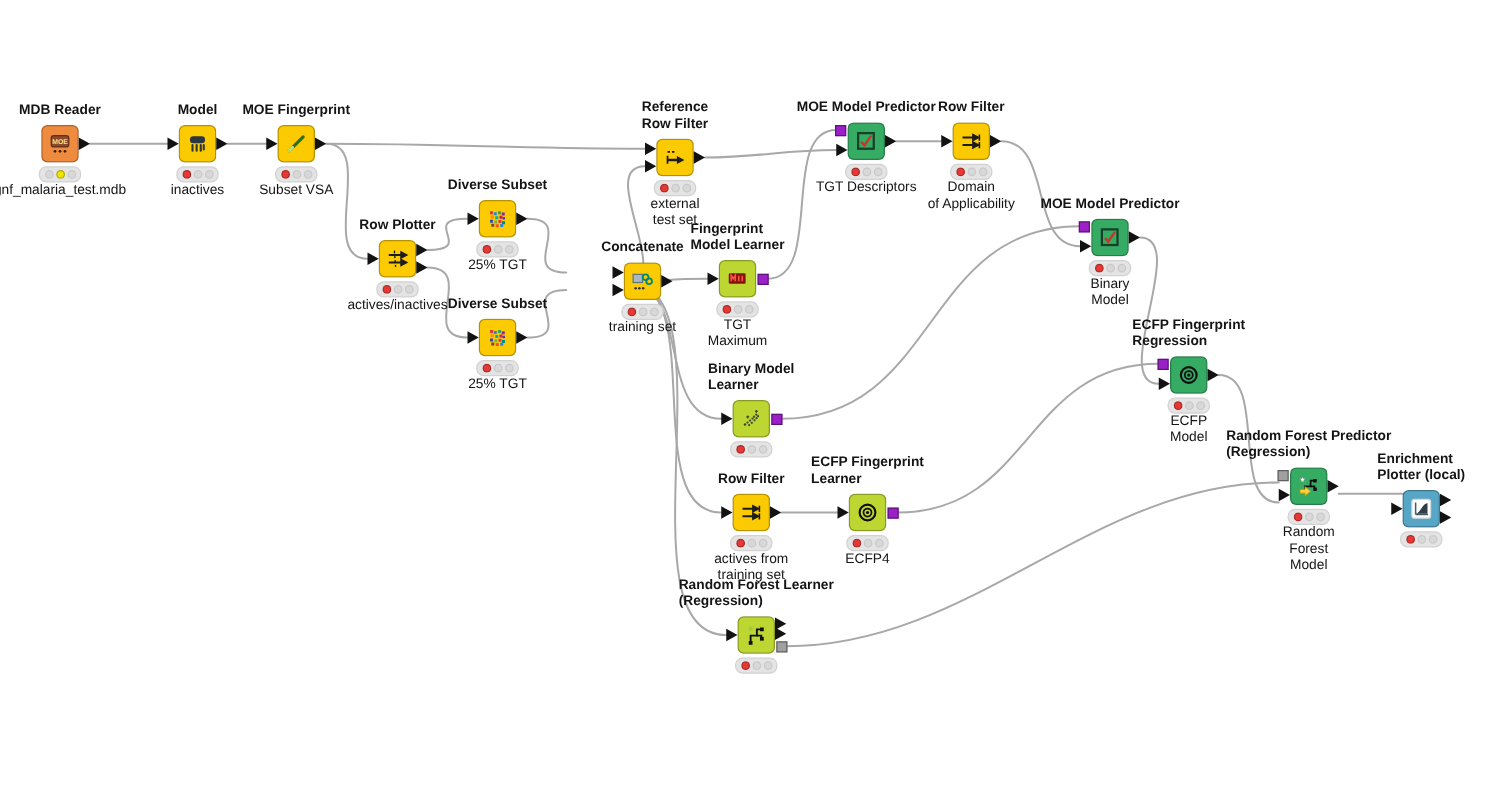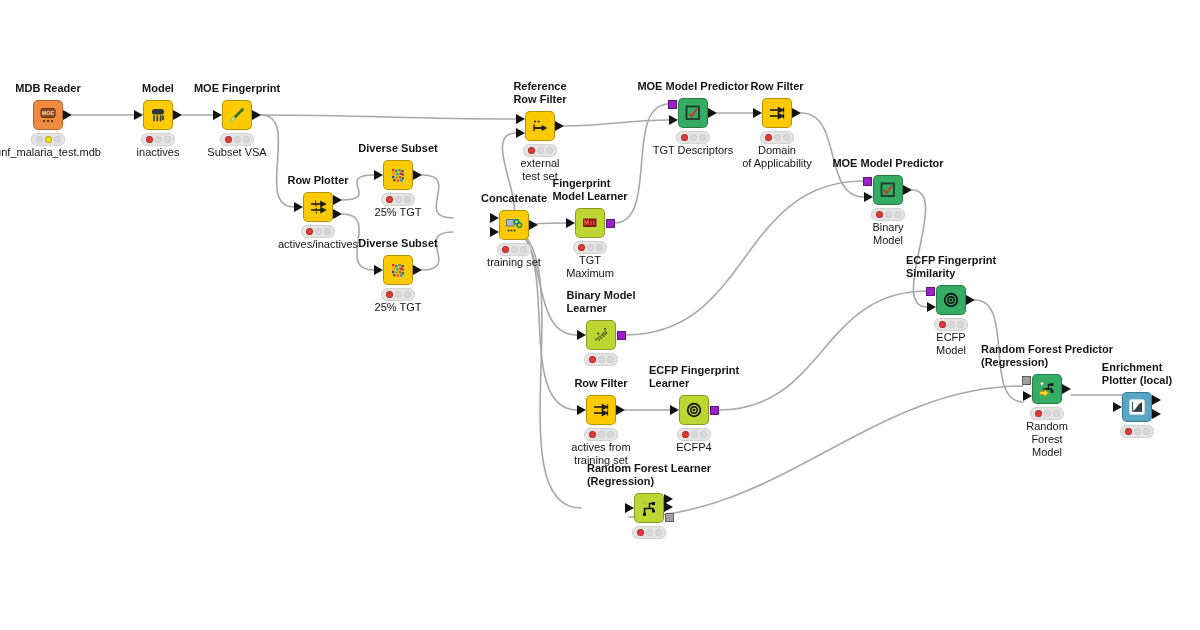--- a/index.html
+++ b/index.html
@@ -440,21 +440,21 @@
         <div class="port sq" style="left: 31px; top: 10.5px; background: rgb(155, 32, 200);"></div>
         <div class="light">
           <div class="dot" style="background: rgb(229, 57, 53); border-color: rgba(0, 0, 0, 0.25);"></div>
           <div class="dot"></div>
           <div class="dot"></div>
         </div>
       </div>
       <div class="node" style="left: 936px; top: 285px;">
         <div class="title">
           <div>ECFP Fingerprint</div>
-          <div>Similarity</div>
+          <div>Regression</div>
         </div>
         <div class="box" style="background: rgb(54, 171, 99);">
           <span class="icon">
             <svg viewBox="0 0 20 20" width="20" height="20">
               <g fill="none" stroke="#101010">
                 <circle cx="10" cy="10" r="6.3" stroke-width="1.7"></circle>
                 <circle cx="10" cy="10" r="3.2" stroke-width="1.4"></circle>
               </g>
               <circle cx="10" cy="10" r="1.3" fill="#101010"></circle>
             </svg>
@@ -523,21 +523,21 @@
         <div class="port sq" style="left: 31px; top: 10.5px; background: rgb(155, 32, 200);"></div>
         <div class="light">
           <div class="dot" style="background: rgb(229, 57, 53); border-color: rgba(0, 0, 0, 0.25);"></div>
           <div class="dot"></div>
           <div class="dot"></div>
         </div>
         <div class="labels">
           <div>ECFP4</div>
         </div>
       </div>
-      <div class="node" style="left: 590px; top: 493px; margin-left: 44px;">
+      <div class="node" style="left: 590px; top: 493px;">
         <div class="title">
           <div>Random Forest Learner</div>
           <div>(Regression)</div>
         </div>
         <div class="box" style="background: rgb(189, 214, 49);">
           <span class="icon">
             <svg viewBox="0 0 20 20" width="20" height="20">
               <g fill="none" stroke="#101010" stroke-width="1.5">
                 <path d="M5.5,16 V10.5 H10.5 V5.5 H14"></path>
                 <path d="M10.5,10.5 H14 V12.5"></path>

